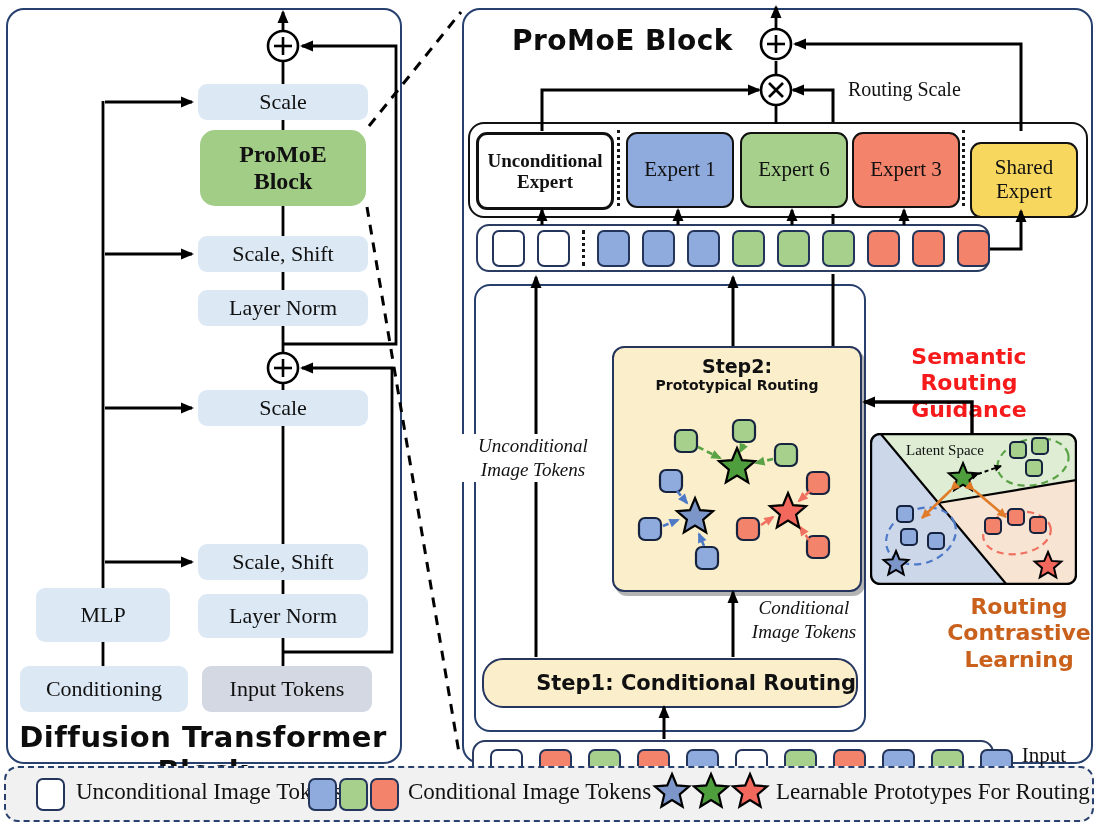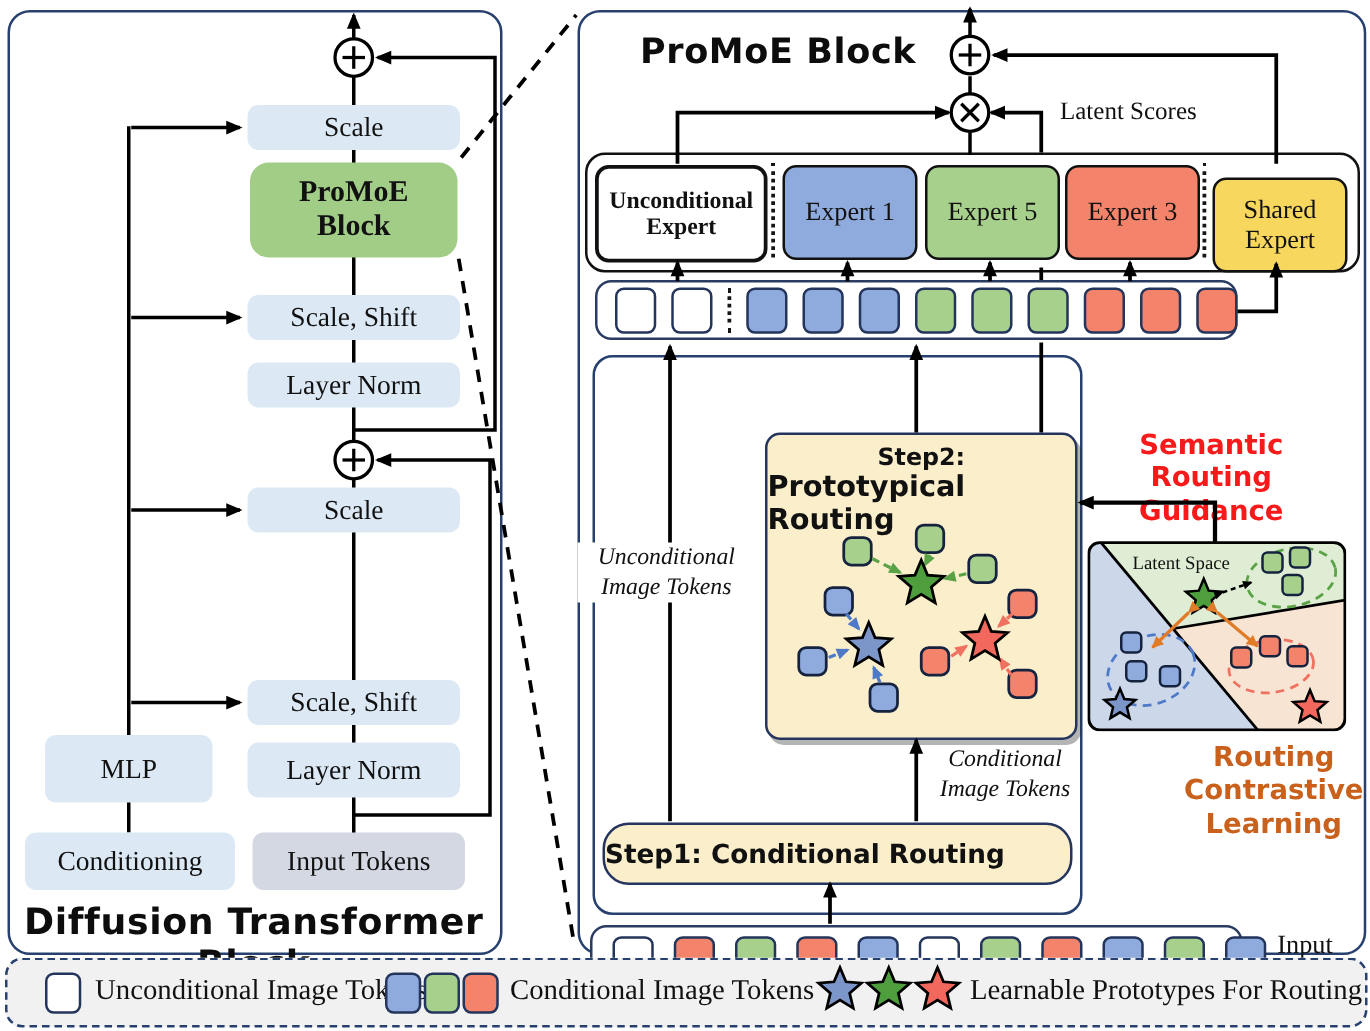--- a/index.html
+++ b/index.html
@@ -91,32 +91,32 @@
       <span>Conditioning</span>
     </div>
   <div class="sbox gray-box" style="left:202px;top:666px;width:170px;height:46px;">
       <span>Input Tokens</span>
     </div>
   <div class="panel-title comic" style="left:14px;top:720px;width:378px;text-align:center;font-size:29px;">Diffusion Transformer Block</div>
 
   <div class="panel" style="left:462px;top:8px;width:627px;height:752px;"></div>
   <div class="panel-title comic" style="left:512px;top:24px;font-size:28px;">ProMoE Block</div>
 
-  <div class="serif-label" style="left:848px;top:78px;">Latent Scores</div>
+  <div class="serif-label" style="left:848px;top:78px;">Routing Scale</div>
 
   <div class="expert-wrap" style="left:468px;top:122px;width:616px;height:92px;"></div>
   <div class="expert uncond" style="left:476px;top:132px;width:132px;height:72px;">
       <span style="width:126px;">Unconditional Expert</span>
     </div>
   <div class="vdots" style="left:617px;top:130px;height:76px;"></div>
   <div class="expert" style="left:626px;top:132px;width:104px;height:72px;background:var(--token-blue);">
       <span>Expert 1</span>
     </div>
   <div class="expert" style="left:740px;top:132px;width:104px;height:72px;background:var(--token-green);">
-      <span>Expert 5</span>
+      <span>Expert 6</span>
     </div>
   <div class="expert" style="left:852px;top:132px;width:104px;height:72px;background:var(--token-orange);">
       <span>Expert 3</span>
     </div>
   <div class="vdots" style="left:962px;top:130px;height:76px;"></div>
   <div class="expert" style="left:970px;top:132px;width:104px;height:72px;background:var(--expert-yellow);margin-top:10px;">
       <span style="width:90px;">Shared Expert</span>
     </div>
 
   <div id="hidden-row" class="trow" style="left:476px;top:224px;width:514px;height:48px;padding:0 14px;gap:12px;box-sizing:border-box;">
@@ -131,24 +131,24 @@
       <span class="token tok-green"></span>
       <span class="token tok-orange"></span>
       <span class="token tok-orange"></span>
       <span class="token tok-orange"></span>
     </div>
 
   <div class="router" style="left:474px;top:284px;width:388px;height:444px;"></div>
 
   <div class="tan-box" style="left:612px;top:346px;width:246px;height:242px;border-radius:12px;box-shadow:3px 4px 0 rgba(40,40,40,0.35);">
     <div class="comic" style="text-align:center;font-size:19px;margin-top:7px;">Step2:</div>
-    <div class="comic" style="font-size:23px;">Prototypical Routing</div>
+    <div class="comic" style="text-align:center;font-size:14px;">Prototypical Routing</div>
   </div>
 
-  <div class="tan-box" style="left:482px;top:658px;width:372px;height:46px;border-radius:21px;display:flex;align-items:center;justify-content:flex-start;">
+  <div class="tan-box" style="left:482px;top:658px;width:372px;height:46px;border-radius:21px;display:flex;align-items:center;justify-content:flex-end;">
     <span class="comic" style="font-size:21px;">Step1: Conditional Routing</span>
   </div>
 
   <div class="ital over-label" style="left:462px;top:434px;width:142px;background:#fff;">Unconditional Image Tokens</div>
   <div class="ital" style="left:746px;top:596px;width:116px;z-index:2;">Conditional Image Tokens</div>
 
   <div class="comic red-label abs" style="left:866px;top:344px;width:206px;text-align:center;font-size:22px;line-height:1.2;z-index:2;">Semantic Routing Guidance</div>
 
   <div class="abs" style="left:870px;top:433px;z-index:2;">
     <svg width="207" height="152">

